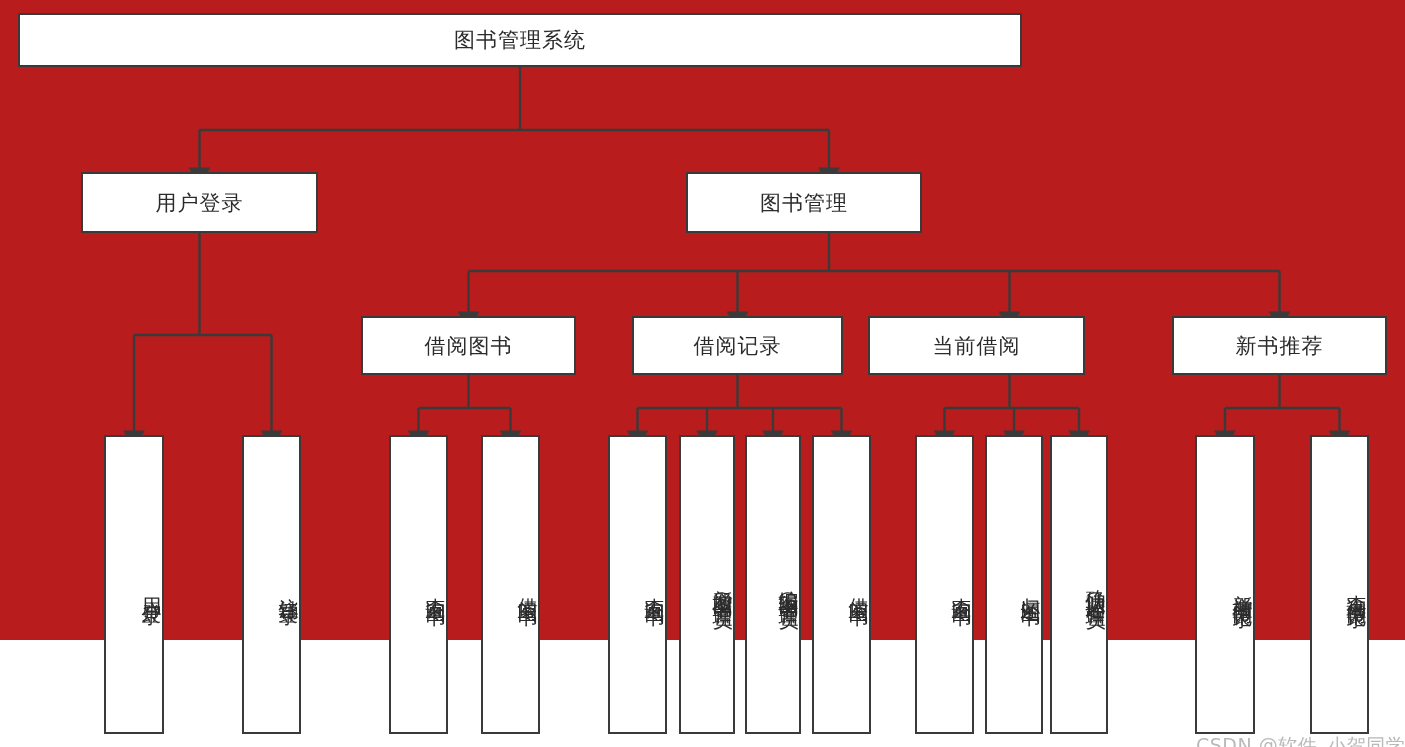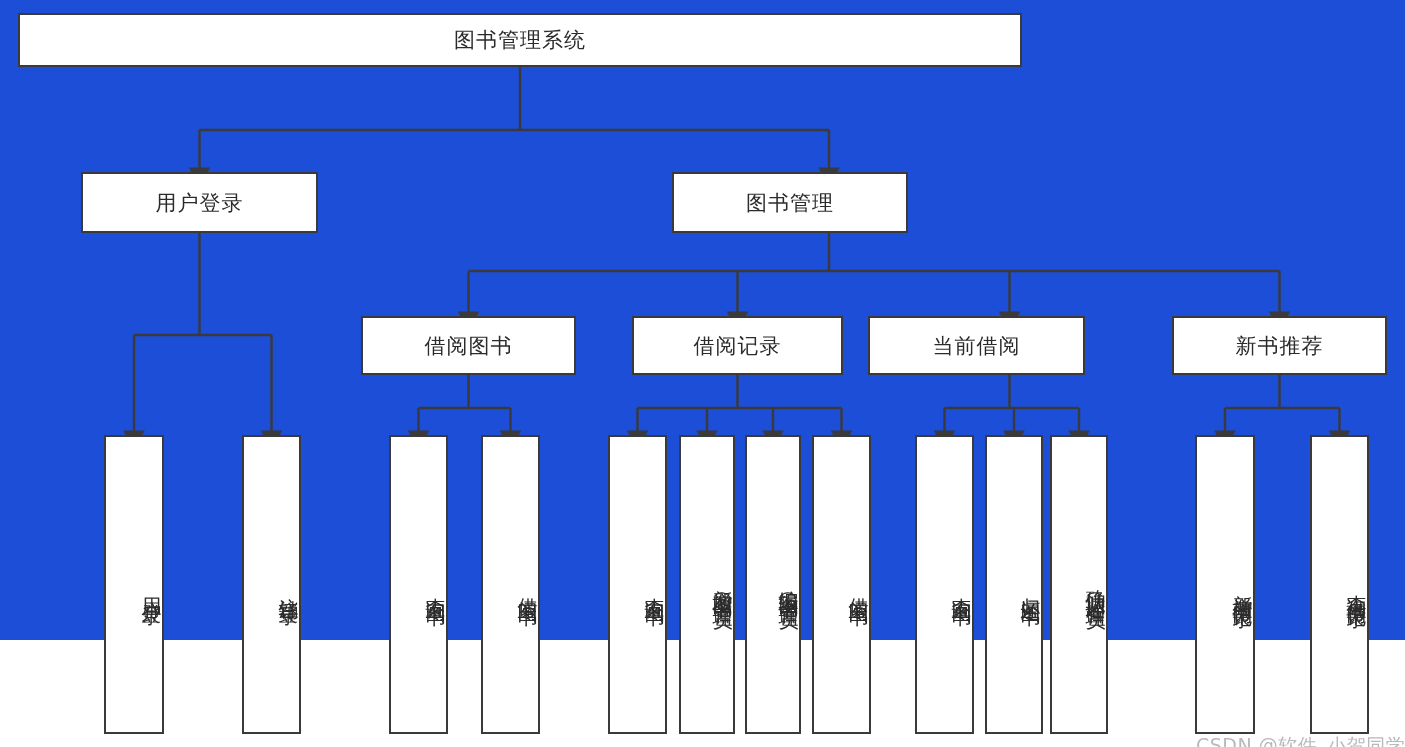--- a/index.html
+++ b/index.html
@@ -1,17 +1,17 @@
 <!DOCTYPE html>
 <html><head>
 <meta charset="utf-8">
 <style>
   html,body{margin:0;padding:0;background:#ffffff;}
   body{width:1405px;height:747px;font-family:"DejaVu Sans","Liberation Sans",sans-serif;overflow:hidden;}
-  #canvas{position:relative;width:1405px;height:640px;background:#1d4ed8;}
+  #canvas{position:relative;width:1405px;height:640px;background:#b91c1c;}
   svg.wires{position:absolute;left:0;top:0;width:1405px;height:747px;pointer-events:none;}
   .node{position:absolute;box-sizing:border-box;background:#ffffff;border:2px solid #3a3a3a;
         display:flex;align-items:center;justify-content:center;color:#2b2b2b;}
   .node.h{font-size:21px;letter-spacing:1px;}
   .node.v{writing-mode:vertical-rl;text-orientation:upright;font-size:20px;letter-spacing:3px;
           padding-top:6px;align-items:flex-start;justify-content:center;line-height:1.05;}
   .watermark{position:absolute;font-size:19px;color:#b9b9b9;white-space:nowrap;letter-spacing:0.5px;margin-top:17px;}
 </style>
 </head>
 <body>
@@ -60,21 +60,21 @@
       </g>
   </svg>
 
   <div id="nodes-layer">
       <div class="node h" style="left: 18px; top: 13px; width: 1004px; height: 54px;">
         <span>图书管理系统</span>
       </div>
       <div class="node h" style="left: 81px; top: 172px; width: 237px; height: 61px;">
         <span>用户登录</span>
       </div>
-      <div class="node h" style="left: 672px; top: 172px; width: 236px; height: 61px;">
+      <div class="node h" style="left: 686px; top: 172px; width: 236px; height: 61px;">
         <span>图书管理</span>
       </div>
       <div class="node h" style="left: 361px; top: 316px; width: 215px; height: 59px;">
         <span>借阅图书</span>
       </div>
       <div class="node h" style="left: 632px; top: 316px; width: 211px; height: 59px;">
         <span>借阅记录</span>
       </div>
       <div class="node h" style="left: 868px; top: 316px; width: 217px; height: 59px;">
         <span>当前借阅</span>

